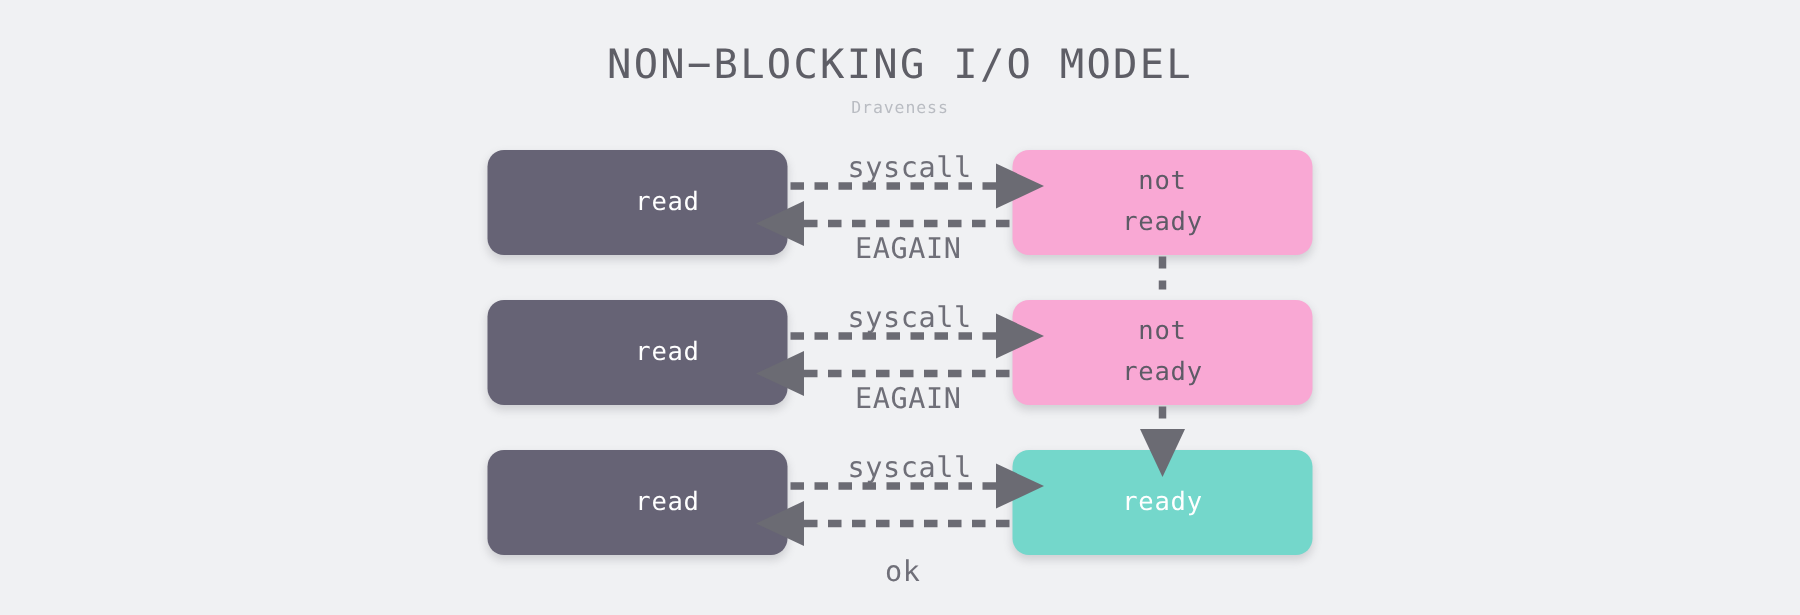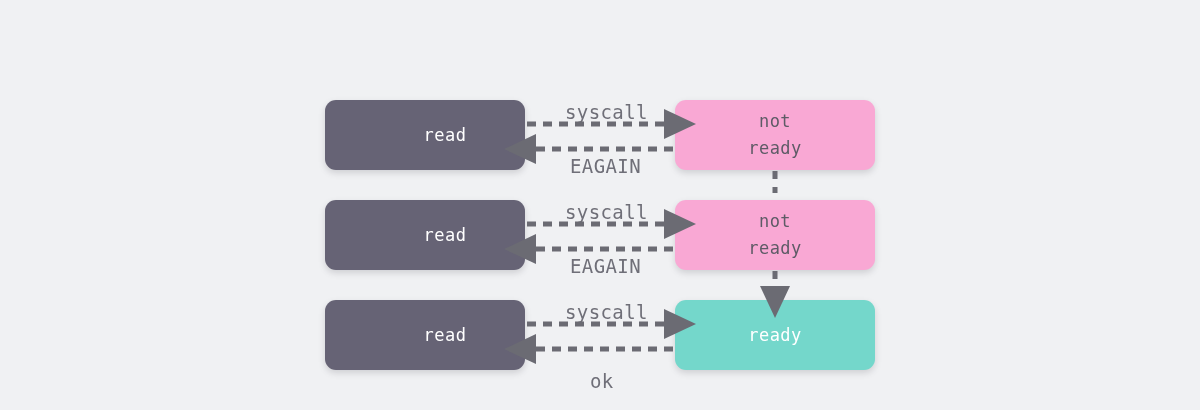--- a/index.html
+++ b/index.html
@@ -107,20 +107,22 @@
     width: 1200px;
     height: 410px;
     pointer-events: none;
   }
 </style>
 </head>
 <body>
 
 <div class="canvas">
 
+  <div class="title">NON−BLOCKING I/O MODEL</div>
+  <div class="subtitle">Draveness</div>
 
   <div class="box box-read row1">read</div>
   <div class="box box-state state-notready row1">not
 ready</div>
   <div class="arrow-label" style="left:565px; top:101px;">syscall</div>
   <div class="arrow-label" style="left:570px; top:155px;">EAGAIN</div>
 
   <div class="box box-read row2">read</div>
   <div class="box box-state state-notready row2">not
 ready</div>

